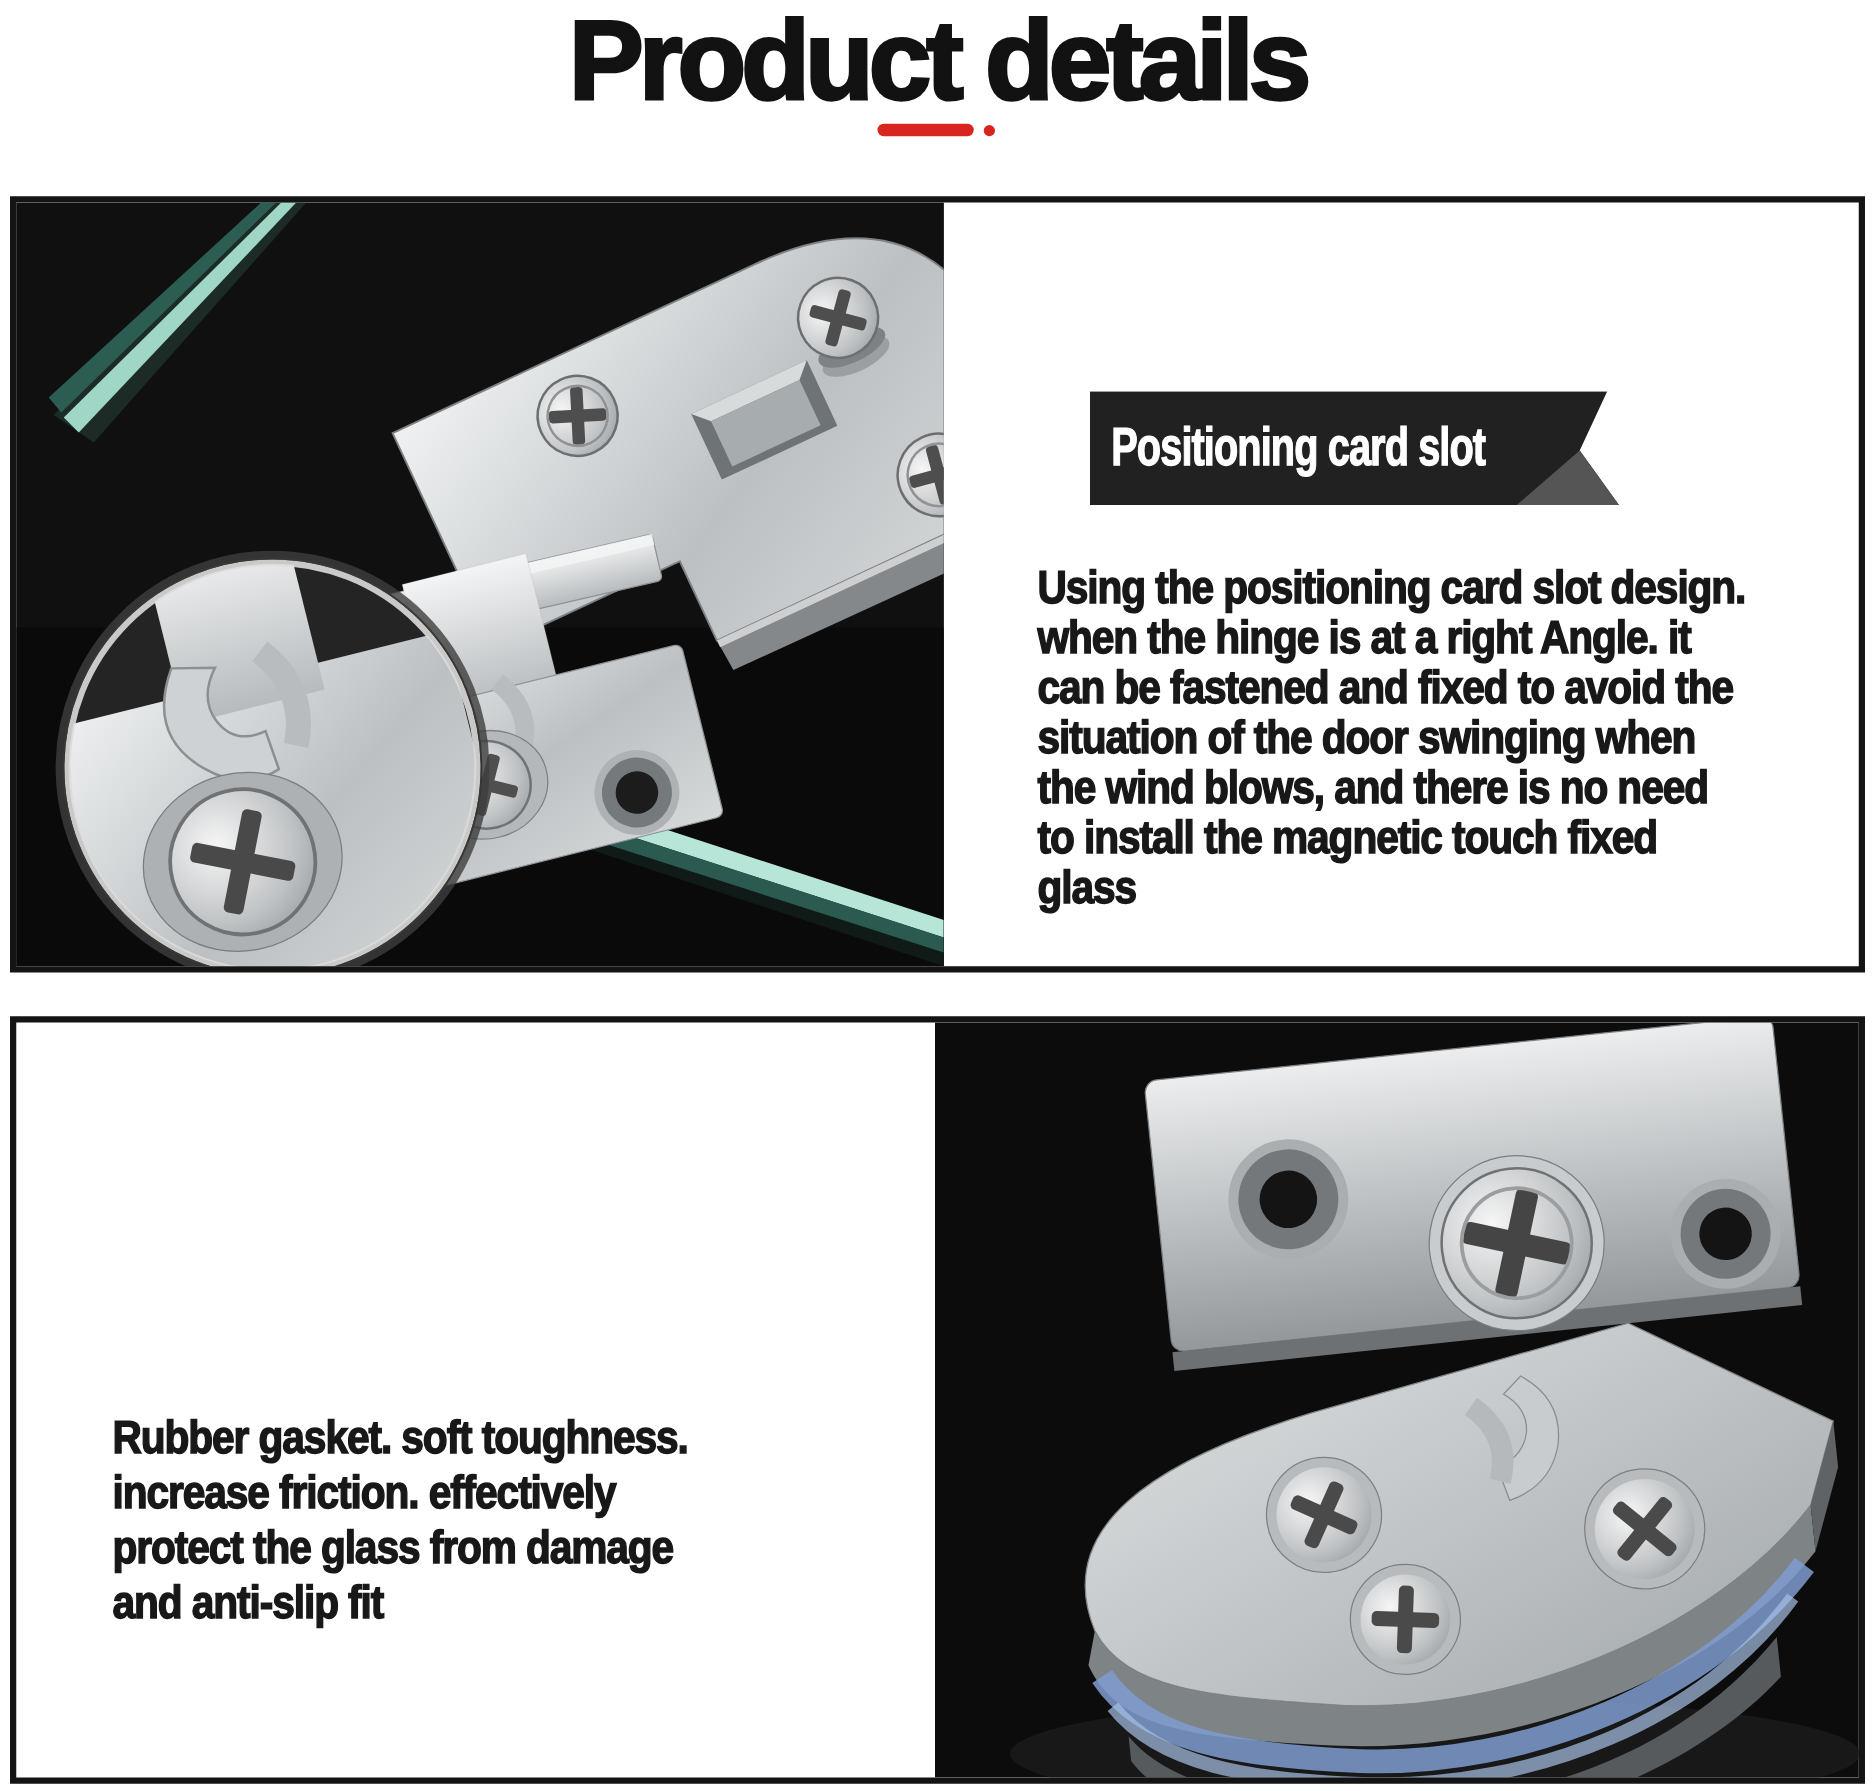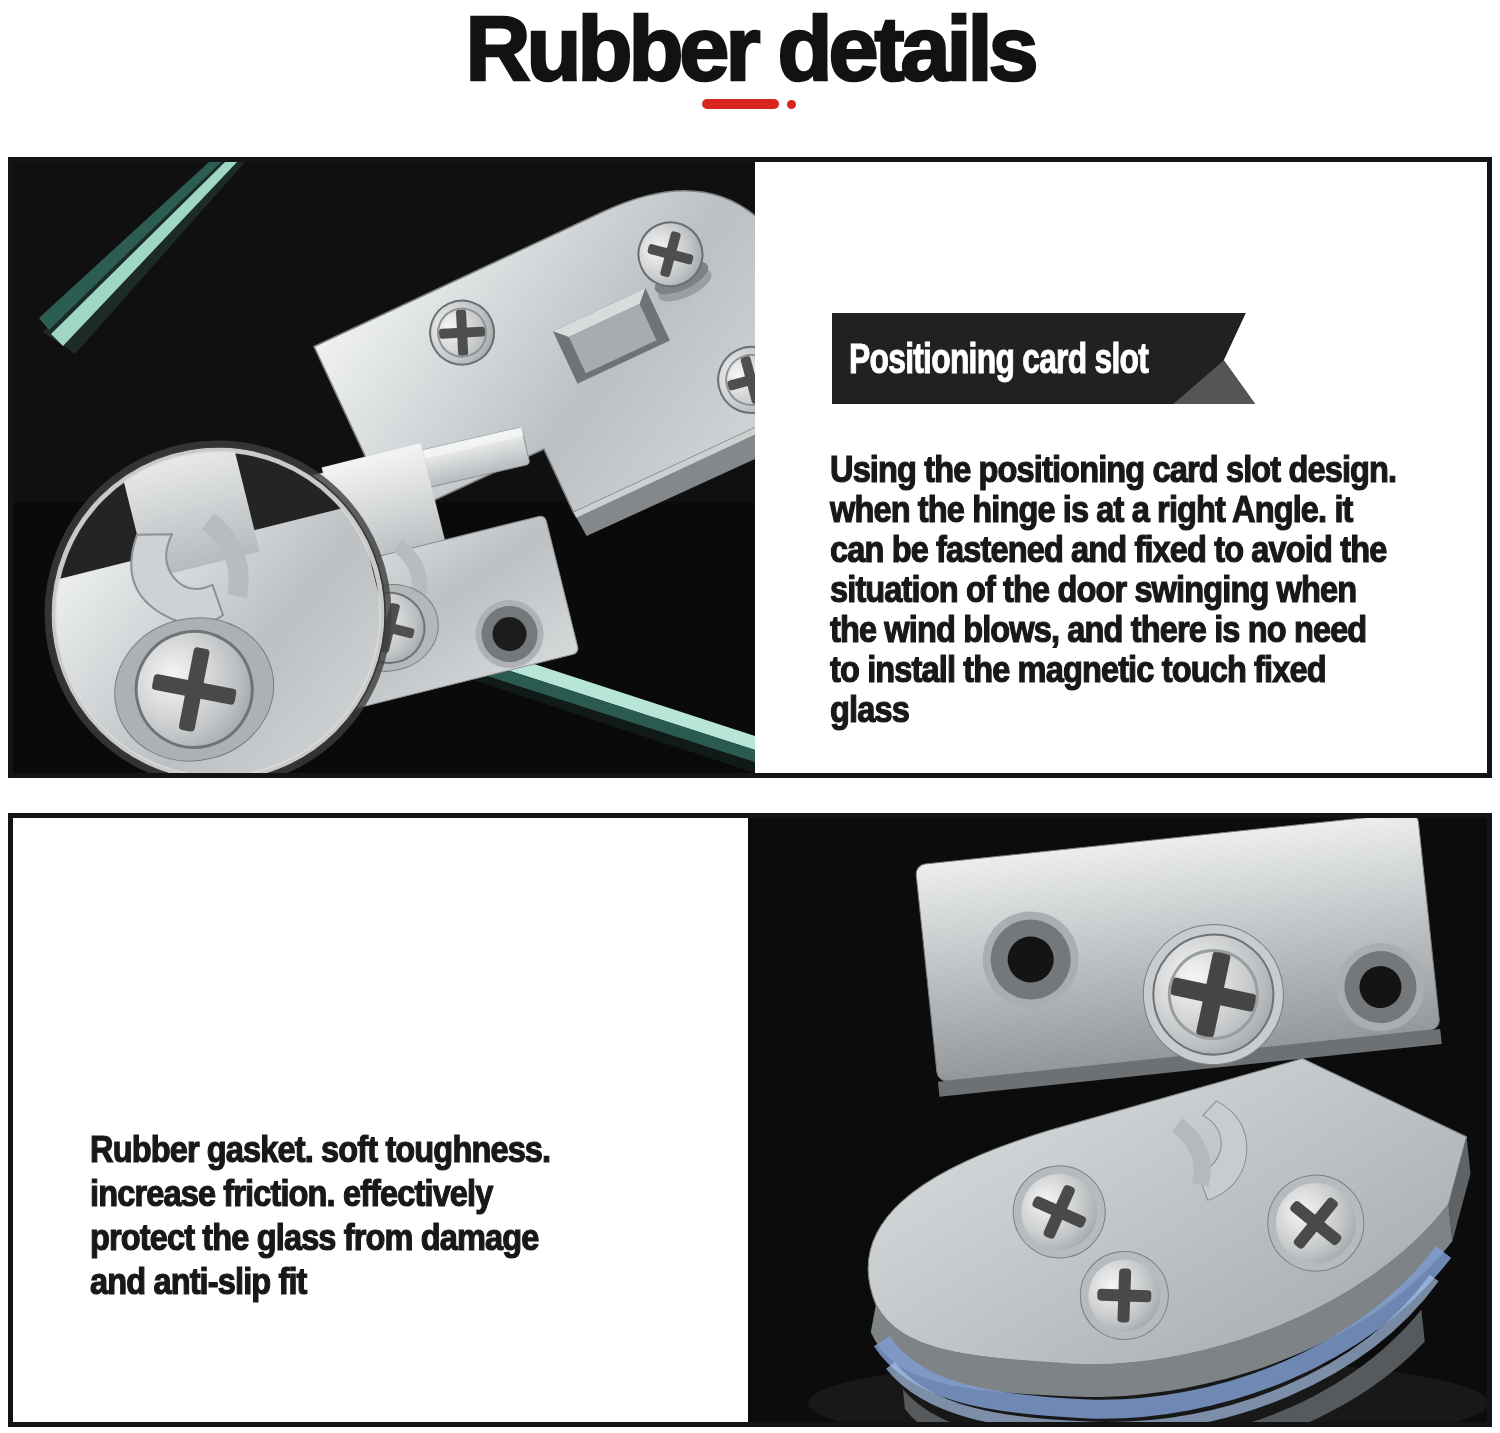--- a/index.html
+++ b/index.html
@@ -20,21 +20,21 @@
   .row{position:absolute;left:8px;width:1474px;border:5px solid #141414;
        background:#ffffff;overflow:hidden;}
   .row1{top:157px;height:611px;}
   .row2{top:813px;height:604px;}
   .photo{position:absolute;top:0;background:#101010;}
   .photo svg{display:block;}
   .photo1{left:0;width:742px;height:611px;}
   .photo2{left:735px;width:739px;height:604px;}
 
   
-  .banner{position:absolute;}
+  .banner{position:absolute;margin-left:40px;}
   .banner .ribbon{position:absolute;inset:0;background:#212121;
      clip-path:polygon(0 0,97.6% 0,92.4% 52%,99.8% 100%,0 100%);}
   .banner .fold{position:absolute;inset:0;background:#555555;
      clip-path:polygon(92.4% 52%,99.8% 100%,80.5% 100%);}
   .banner .label{position:relative;display:inline-block;color:#ffffff;
      font-weight:bold;font-size:43px;letter-spacing:-1px;
      transform:scaleX(.74);transform-origin:left center;
      -webkit-text-stroke:1px #ffffff;white-space:nowrap;}
   .banner1{left:819px;top:151px;width:424px;height:91px;}
   .banner1 .label{margin:21px 0 0 17px;}
@@ -47,21 +47,21 @@
         transform:scaleX(.88);transform-origin:top left;
         -webkit-text-stroke:1.2px #181818;}
   .para1{left:817px;top:288px;width:740px;}
   .para2{left:77px;top:310px;width:700px;line-height:44px;}
 </style>
 </head>
 <body>
 
 <div class="page">
 
-  <div class="title">Rubber details</div>
+  <div class="title">Product details</div>
   <div class="red-dash" style="background:#d9251f;"></div>
   <div class="red-dot" style="background:#d9251f;"></div>
 
   <div class="row row1">
 
     <div class="photo photo1" title="Stainless steel hinge clamped on glass edge with magnified clip-and-screw detail">
       <svg width="742" height="611" viewBox="0 0 742 611">
         <defs>
           <linearGradient id="stA" x1="0" y1="0" x2="1" y2="1">
             <stop offset="0" stop-color="#eff1f2"></stop>

